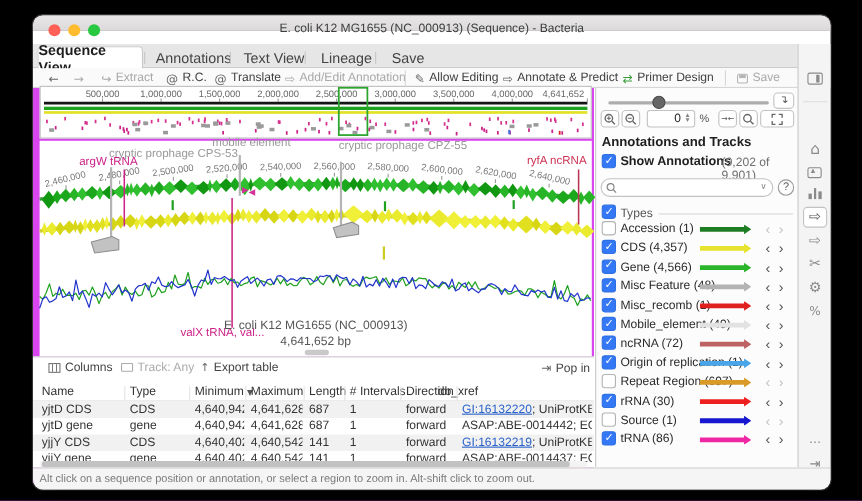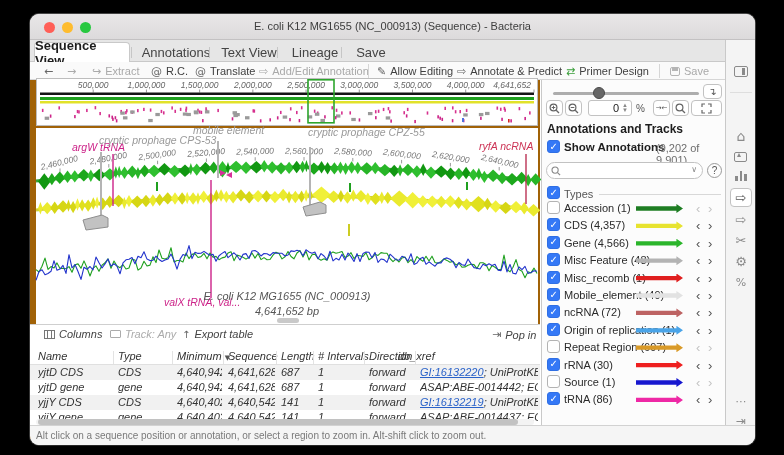--- a/index.html
+++ b/index.html
@@ -5,21 +5,21 @@
   * { box-sizing: border-box; margin: 0; padding: 0; }
   html,body { width:784px; height:455px; background:#000; overflow:hidden; }
   body { font-family:"Liberation Sans","DejaVu Sans",sans-serif; position:relative; }
   .glyph { font-family:"DejaVu Sans","Liberation Sans",sans-serif; }
 
   #window { position:absolute; left:30px; top:14px; width:725px; height:431px;
     background:#fff; border-radius:9px; overflow:hidden;
     box-shadow:0 10px 30px rgba(0,0,0,.7), 0 0 0 1px #515151; }
 
   
-  #titlebar { position:absolute; left:0; top:0; width:725px; height:26px;
+  #titlebar { position:absolute; left:0; top:0; width:725px; height:14px;
     background:linear-gradient(#e9e7e8,#dcdadb); border-bottom:1px solid #c3c1c2; }
   .tl { position:absolute; top:8px; width:11px; height:11px; border-radius:50%; }
   #title-text { position:absolute; left:0; right:0; top:6px; text-align:center;
     font-size:11px; color:#3d3d3d; }
 
   
   #tabbar { position:absolute; left:0; top:26px; width:725px; height:22px;
     background:#e6e6e6; border-bottom:1px solid #c9c9c9; }
   .tab { position:absolute; top:3px; height:19px; font-size:13px; color:#444;
     display:flex; align-items:center; justify-content:center; }
@@ -32,21 +32,21 @@
     background:#fafafa; border-bottom:1px solid #d6d6d6; font-size:11px; }
   .tbtn { position:absolute; top:0; height:18px; display:flex; align-items:center;
     gap:4px; color:#3f3f3f; white-space:nowrap; }
   .tbtn.dis { color:#a9a9a9; }
   .ticon { font-size:11px; line-height:1; }
   .tsep { position:absolute; top:2px; width:1px; height:14px; background:#d6d6d6; }
   .disk { width:10px; height:9px; border:1.5px solid #b5b5b5; border-radius:2px; position:relative; }
   .disk::after { content:""; position:absolute; top:0; left:1px; right:1px; height:3px; background:#b5b5b5; }
 
   
-  #seqpane { position:absolute; left:0; top:66px; width:510px; height:359px; background:#a16207;font-style:italic; }
+  #seqpane { position:absolute; left:0; top:66px; width:510px; height:359px; background:#d946ef; }
   #overview-box { position:absolute; left:6px; top:-2px; width:502px; height:48px;
     background:#fff; border:1px solid #bdbdbd; }
   #detail-area { position:absolute; left:6px; top:48px; width:502px; height:196px; background:#fff; }
   .det-label { position:absolute; font-size:10.5px; color:#9a9a9a; white-space:nowrap; }
   .det-label.mag { color:#cc2288; }
   .det-label.red { color:#cc3355; }
   .seqname { position:absolute; left:0; width:502px; text-align:center; font-size:11px; color:#555; }
   #drag-handle { position:absolute; left:247px; top:238px; width:22px; height:5px;
     background:#c9c9c9; border-radius:3px; }
 
@@ -541,21 +541,21 @@
           </div>
         <div class="ttb" style="left:462px;">
             <span class="glyph" style="font-size:11px;color:#666;">⇥</span>
             <span>Pop in</span>
           </div>
       </div>
       <div id="thead">
           <div class="th" style="left: 8px;">Name</div>
           <div class="th" style="left: 88px;">Type</div>
           <div class="th" style="left: 147px;">Minimum<span class="glyph" style="font-size: 7px; color: rgb(85, 85, 85); margin-left: 3px;">▼</span></div>
-          <div class="th" style="left: 198px;">Sequence</div>
+          <div class="th" style="left: 198px;">Maximum</div>
           <div class="th" style="left: 251px;">Length</div>
           <div class="th" style="left: 288px;"># Intervals</div>
           <div class="th" style="left: 339px;">Direction</div>
           <div class="th" style="left: 368px;">db_xref</div>
         </div>
       <div id="tbody">
           <div class="trow alt" style="top: 40px;">
             <div class="td" style="left: 8px; width: 74px;">yjtD CDS</div>
             <div class="td" style="left: 88px; width: 53px;">CDS</div>
             <div class="td" style="left: 147px; width: 45px;">4,640,942</div>

